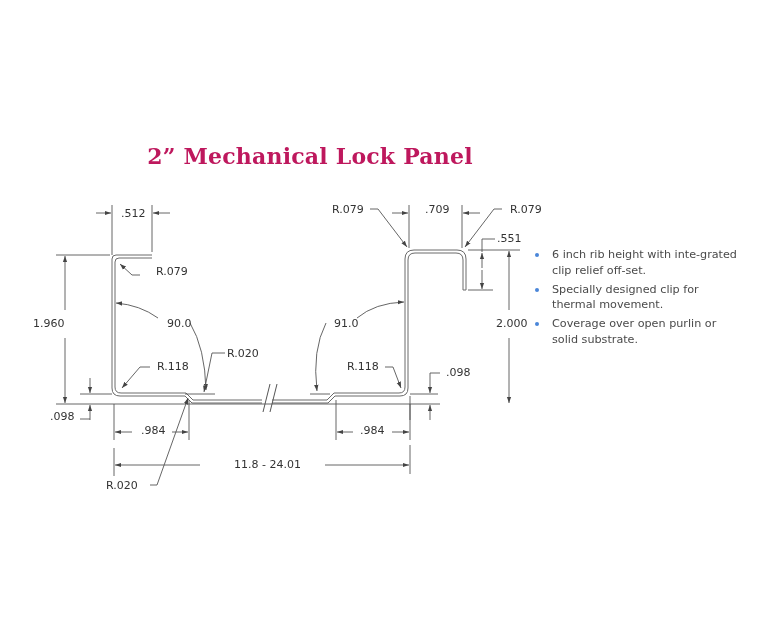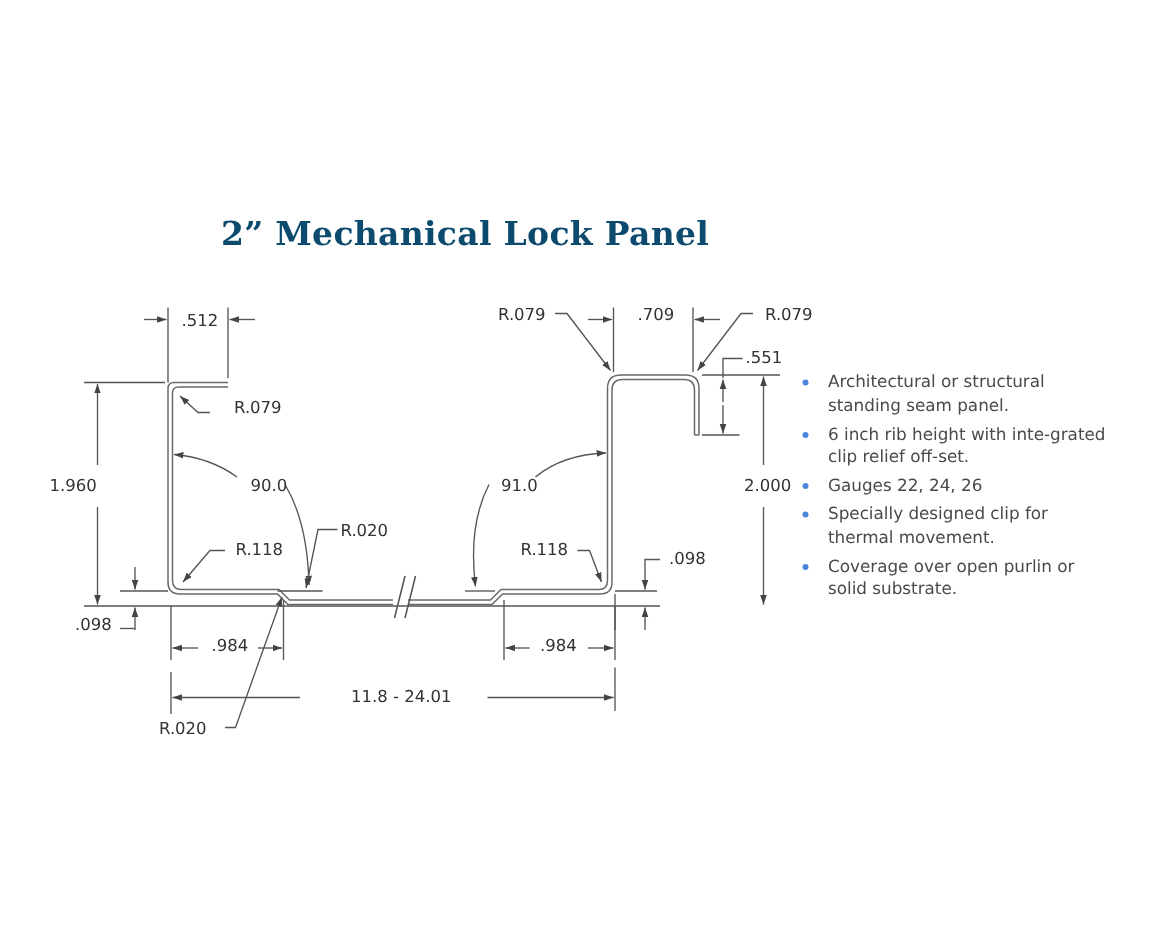--- a/index.html
+++ b/index.html
@@ -16,21 +16,21 @@
     }
     .title {
       position: absolute;
       left: 0;
       top: 143px;
       width: 620px;
       text-align: center;
       font-family: "DejaVu Serif", "Liberation Serif", serif;
       font-weight: bold;
       font-size: 22px;
-      color: #0c4a6e;
+      color: #be185d;
       letter-spacing: 0.2px;
     }
     svg.drawing {
       position: absolute;
       left: 0;
       top: 0;
     }
     svg text {
       font-family: "DejaVu Sans", "Liberation Sans", sans-serif;
       font-size: 11px;
@@ -185,29 +185,21 @@
     <text x="334" y="327">91.0</text>
     <text x="347" y="370">R.118</text>
     <text x="446" y="376">.098</text>
     <text x="360" y="434">.984</text>
   </g>
 </svg>
 
 <ul class="features">
   <li>
     <span class="bullet"></span>
-    <span>Architectural or structural standing seam panel.</span>
-  </li>
-  <li>
-    <span class="bullet"></span>
     <span>6 inch rib height with inte-grated clip relief off-set.</span>
-  </li>
-  <li>
-    <span class="bullet"></span>
-    <span>Gauges 22, 24, 26</span>
   </li>
   <li>
     <span class="bullet"></span>
     <span>Specially designed clip for thermal movement.</span>
   </li>
   <li>
     <span class="bullet"></span>
     <span>Coverage over open purlin or solid substrate.</span>
   </li>
 </ul>

